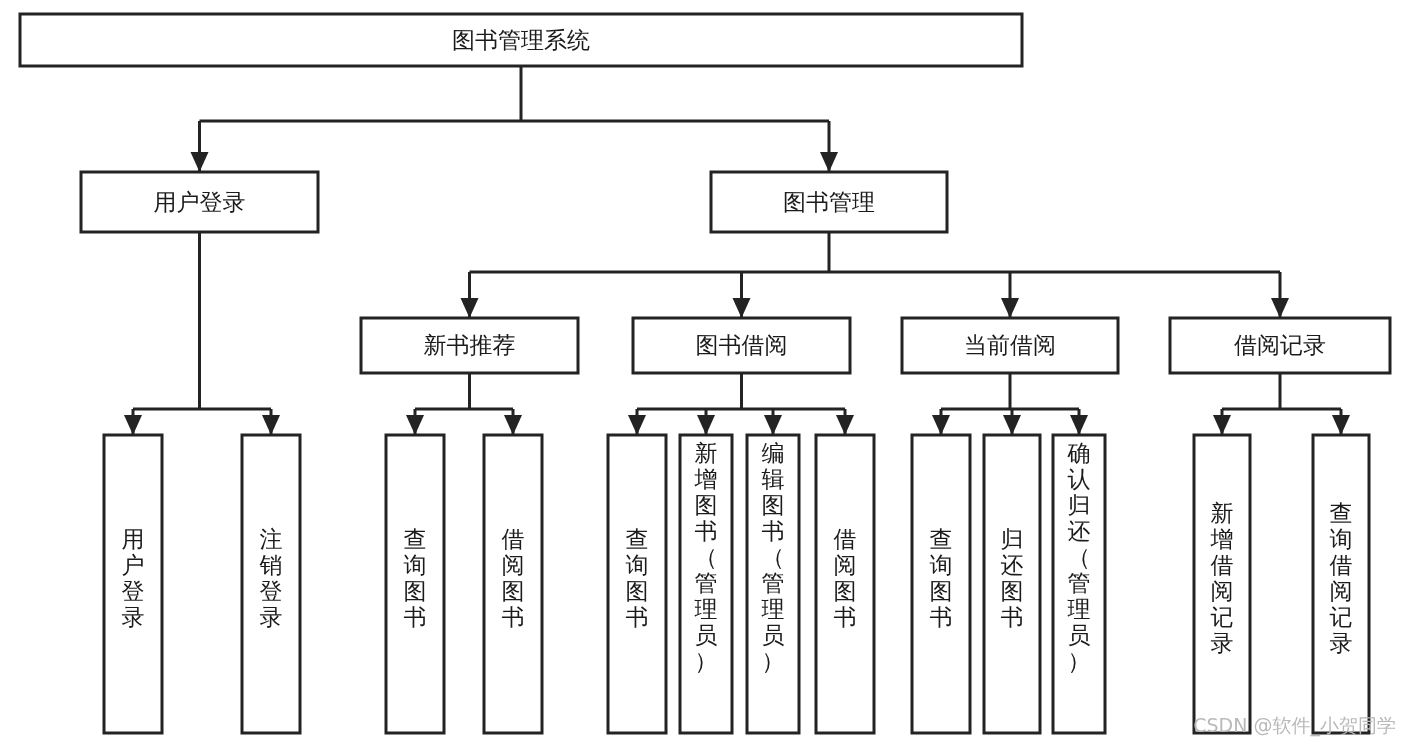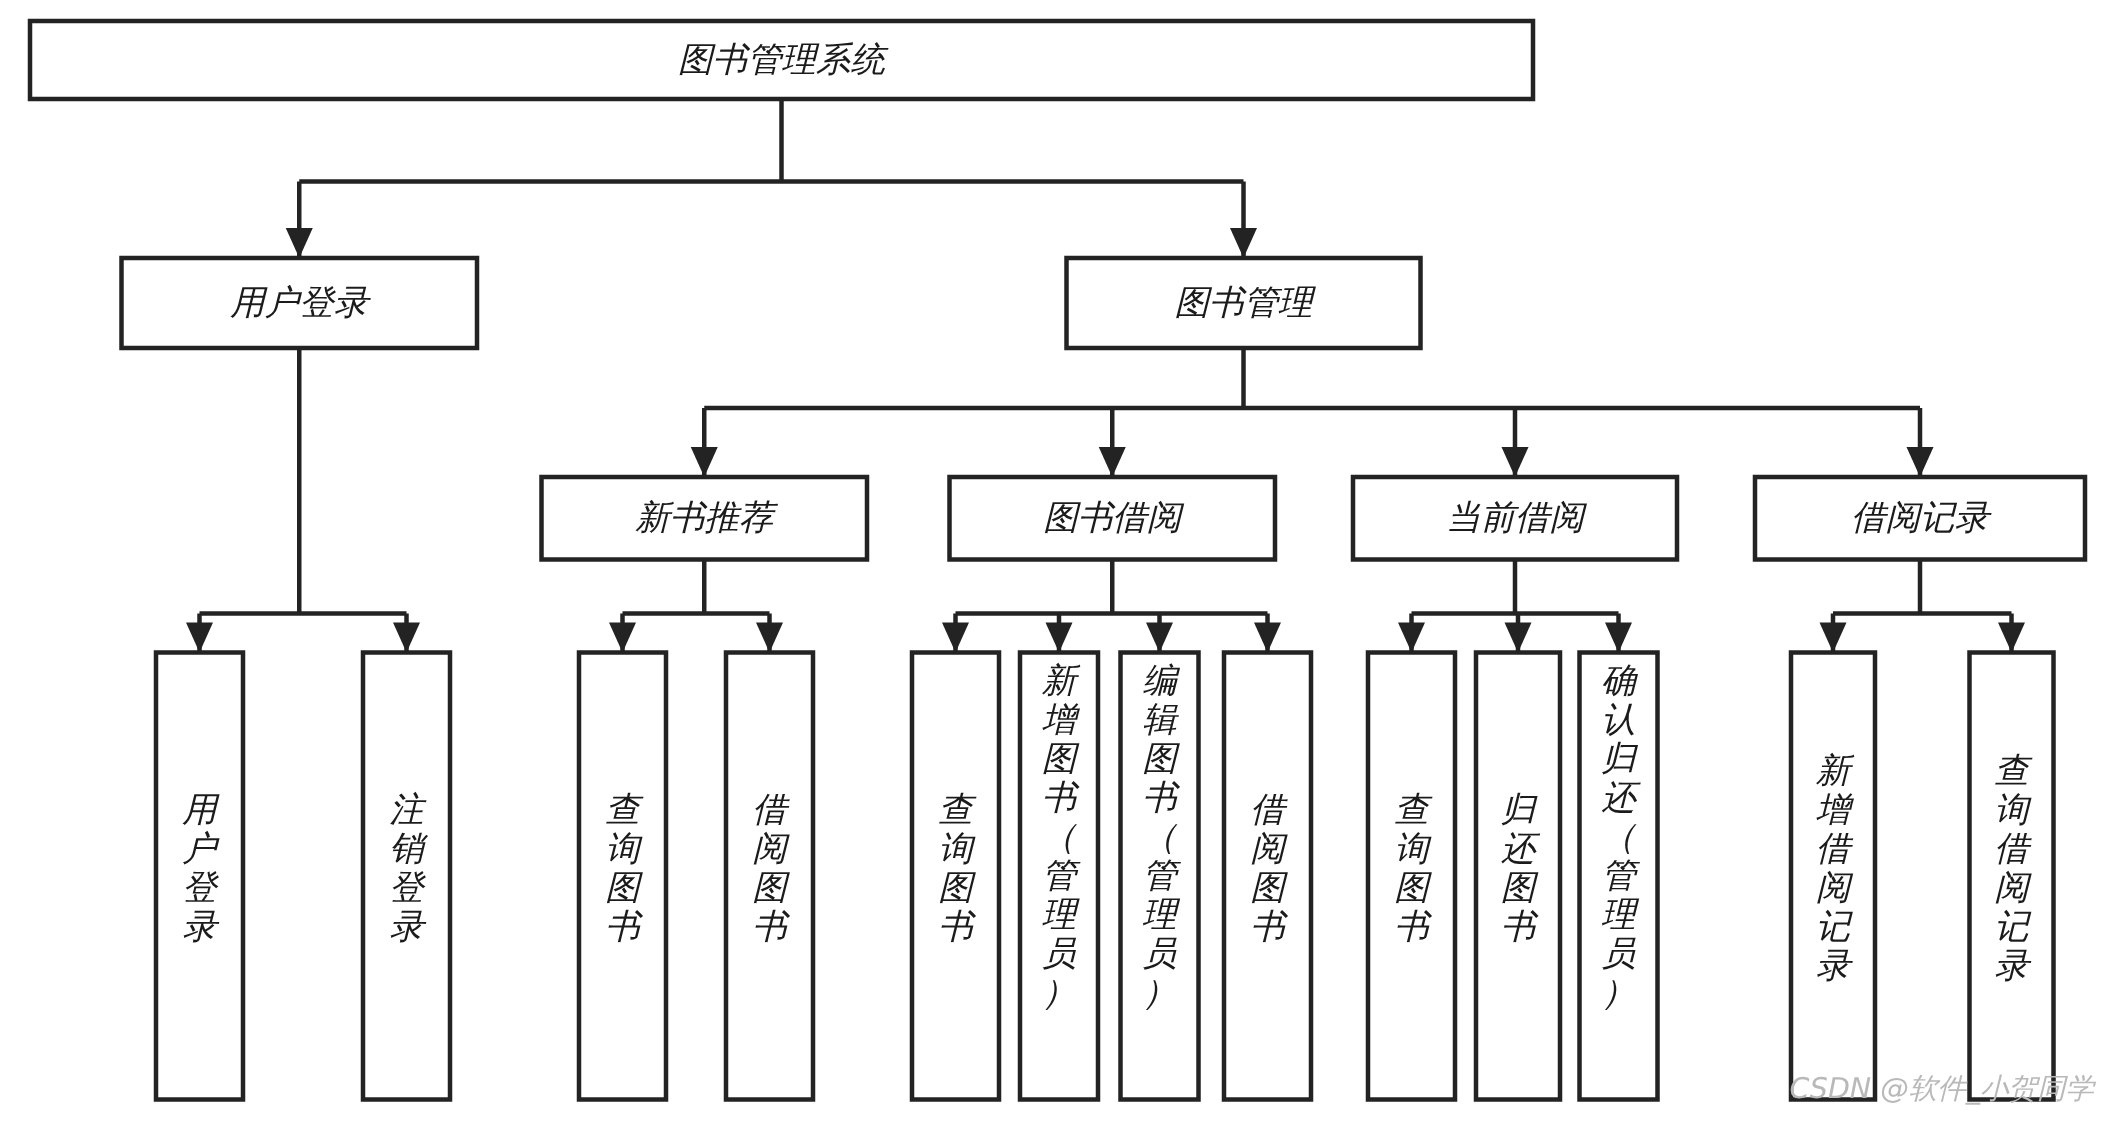--- a/index.html
+++ b/index.html
@@ -13,21 +13,20 @@
     font-family: "DejaVu Sans", "Liberation Sans", sans-serif;
     overflow: hidden;
     position: relative;
   }
   #chart-root {
     position: absolute;
     left: 0;
     top: 0;
     width: 1405px;
     height: 693px;
-    font-style: italic;
   }
   .node-rect {
     fill: #ffffff;
     stroke: #232323;
     stroke-width: 3;
   }
   .node-label-h {
     font-family: "DejaVu Sans", "Liberation Sans", sans-serif;
     font-size: 23px;
     fill: #1b1b1b;

